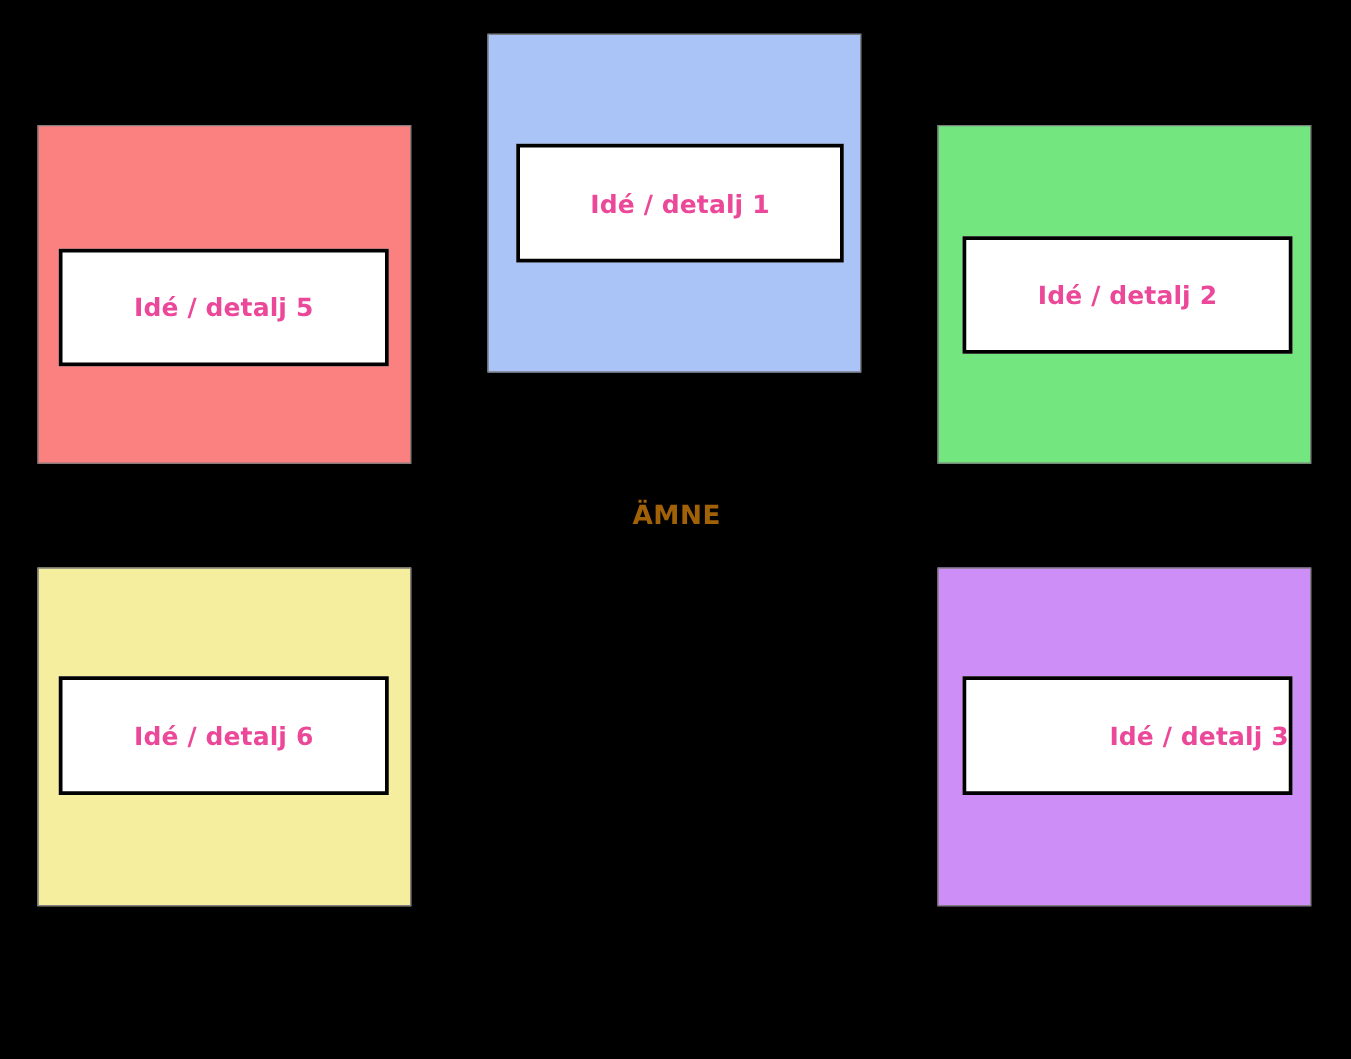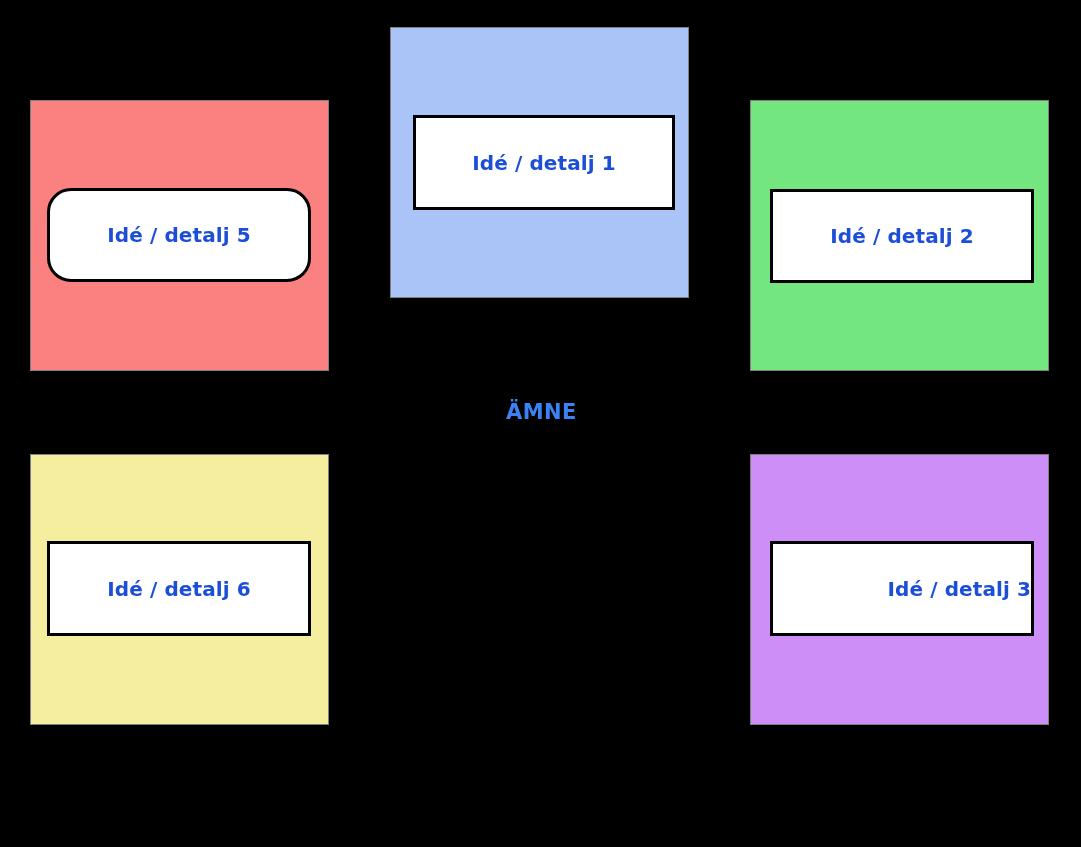--- a/index.html
+++ b/index.html
@@ -32,21 +32,21 @@
     background: #ffffff;
     border: 3px solid #000000;
     display: flex;
     align-items: center;
     justify-content: center;
   }
   .inner-label {
     font-family: "DejaVu Sans", sans-serif;
     font-weight: bold;
     font-size: 20px;
-    color: #1d4ed8;
+    color: #ec4899;
     line-height: 1;
     letter-spacing: 0.1px;
     white-space: nowrap;
   }
   .center-label {
     position: absolute;
     font-family: "DejaVu Sans", sans-serif;
     font-weight: bold;
     font-size: 21px;
     color: #ffffff;
@@ -59,21 +59,21 @@
   #node-left-top{ left: 30px;  top: 100px; width: 299px; height: 271px; }
   #node-right-top{left: 750px; top: 100px; width: 299px; height: 271px; }
   #node-left-bottom { left: 30px;  top: 454px; width: 299px; height: 271px; }
   #node-right-bottom{ left: 750px; top: 454px; width: 299px; height: 271px; }
 
   
   #card-1 { left: 413px; top: 115px; width: 262px; height: 95px; }
   #card-2 { left: 770px; top: 189px; width: 264px; height: 94px; }
   #card-3 { left: 770px; top: 541px; width: 264px; height: 95px; justify-content: flex-end; }
   #card-4 { left: 47px;  top: 541px; width: 264px; height: 95px; }
-  #card-5 { left: 47px;  top: 188px; width: 264px; height: 94px; border-radius: 24px; }
+  #card-5 { left: 47px;  top: 199px; width: 264px; height: 94px; }
 
   #center-topic { left: 506px; top: 400px; }
 </style>
 </head>
 <body>
 
 <div id="canvas" style="background: rgb(0, 0, 0);">
 
   <div class="node" id="node-top" style="background: rgb(170, 196, 247); border-color: rgb(127, 127, 127);"></div>
 
@@ -98,15 +98,15 @@
   </div>
 
   <div class="inner-card" id="card-4" style="background: rgb(255, 255, 255); border-color: rgb(0, 0, 0); color: rgb(0, 0, 0);">
     <span class="inner-label">Idé / detalj 6</span>
   </div>
 
   <div class="inner-card" id="card-5" style="background: rgb(255, 255, 255); border-color: rgb(0, 0, 0); color: rgb(0, 0, 0);">
     <span class="inner-label">Idé / detalj 5</span>
   </div>
 
-  <div class="center-label" id="center-topic" style="color: #3b82f6;">ÄMNE</div>
+  <div class="center-label" id="center-topic" style="color: #a16207;">ÄMNE</div>
 
 </div>
 
 </body></html>

